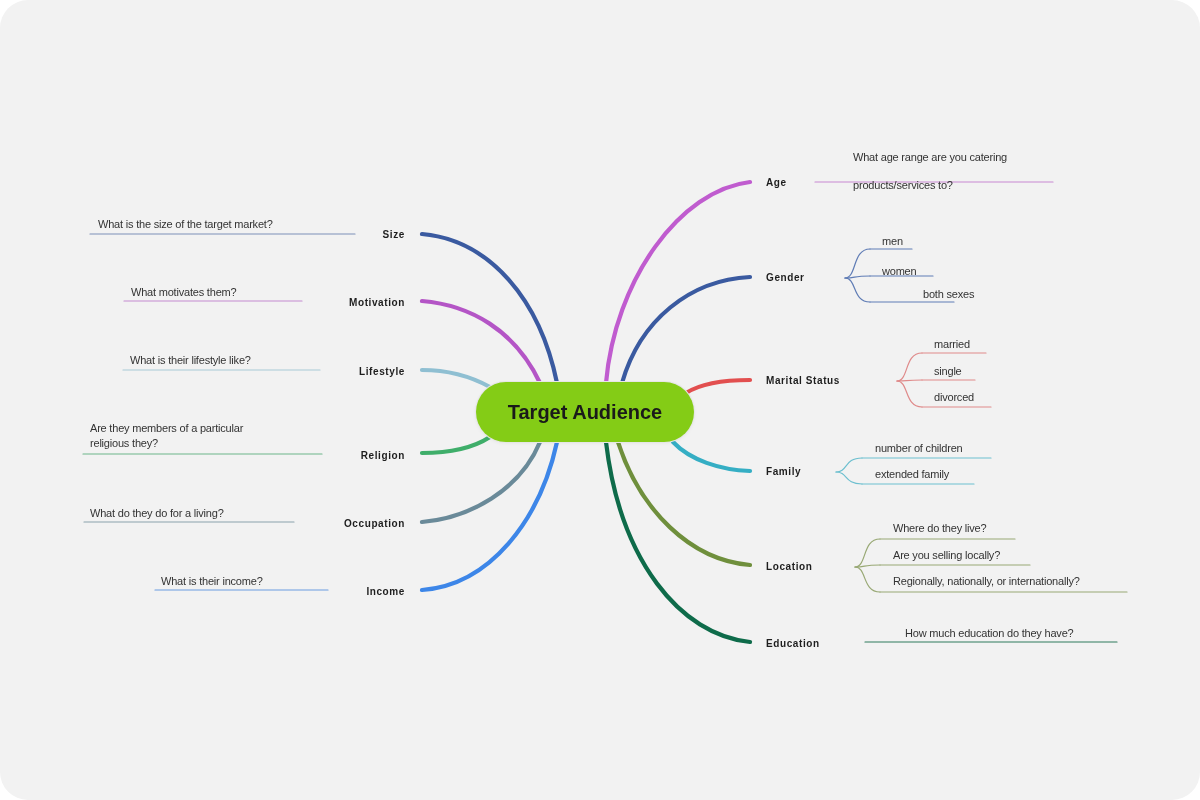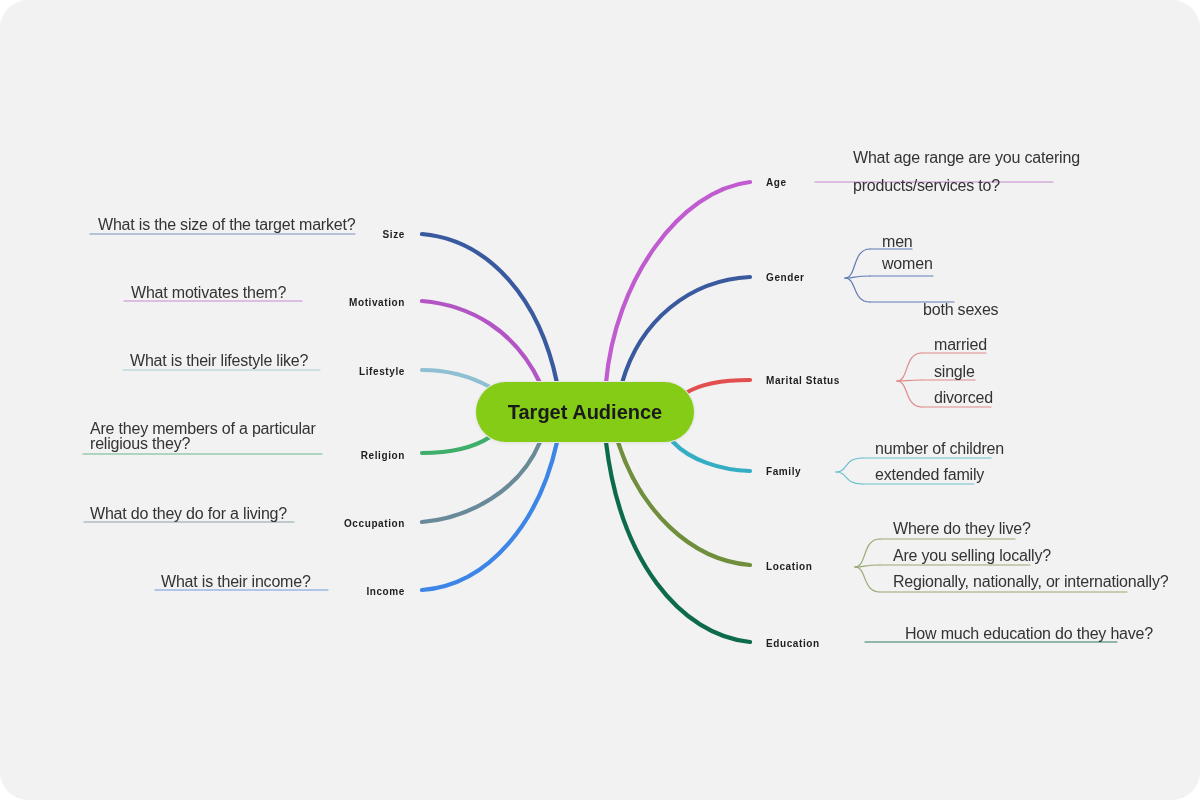--- a/index.html
+++ b/index.html
@@ -18,21 +18,21 @@
       box-shadow: 0 0 0 1px #e6e6e6, 0 1px 4px rgba(0,0,0,0.06);
       display: flex; align-items: center; justify-content: center;
       font-size: 20px; font-weight: bold; color: #1a1a1a; cursor: pointer;
     }
     .topic {
       position: absolute; font-size: 10px; font-weight: bold; color: #1e1e1e;
       letter-spacing: 0.6px; white-space: nowrap; cursor: pointer; line-height: 18px;
     }
     .topic.left { text-align: right; }
     .sub {
-      position: absolute; font-size: 16px; color: #333; white-space: nowrap;
+      position: absolute; font-size: 11px; color: #333; white-space: nowrap;
       line-height: 15px; letter-spacing: -0.2px; cursor: pointer;
     }
   </style>
 </head>
 <body>
 
 <div id="canvas">
   <svg id="links" xmlns="http://www.w3.org/2000/svg">
       <path d="M557 383 C540 300 490 240 422 234" fill="none" stroke="#3a5aa0" stroke-width="4.2" stroke-linecap="round"></path>
       <path d="M540 383 C515 330 470 305 422 301" fill="none" stroke="#b455c6" stroke-width="4.2" stroke-linecap="round"></path>
@@ -94,22 +94,22 @@
       <div class="sub" style="left: 90px; top: 436px;">religious they?</div>
       <div class="topic left" style="left: auto; top: 515px; right: 795px;">Occupation</div>
       <div class="sub" style="left: 90px; top: 506px;">What do they do for a living?</div>
       <div class="topic left" style="left: auto; top: 583px; right: 795px;">Income</div>
       <div class="sub" style="left: 161px; top: 574px;">What is their income?</div>
       <div class="topic" style="left: 766px; top: 174px;">Age</div>
       <div class="sub" style="left: 853px; top: 150px;">What age range are you catering</div>
       <div class="sub" style="left: 853px; top: 178px;">products/services to?</div>
       <div class="topic" style="left: 766px; top: 269px;">Gender</div>
       <div class="sub" style="left: 882px; top: 234px;">men</div>
-      <div class="sub" style="left: 882px; top: 256px; text-align: right;">women</div>
-      <div class="sub" style="left: 882px; top: 302px; padding-left: 41px;">both sexes</div>
+      <div class="sub" style="left: 882px; top: 264px; text-align: right;">women</div>
+      <div class="sub" style="left: 882px; top: 287px; padding-left: 41px;">both sexes</div>
       <div class="topic" style="left: 766px; top: 372px;">Marital Status</div>
       <div class="sub" style="left: 934px; top: 337px;">married</div>
       <div class="sub" style="left: 934px; top: 364px;">single</div>
       <div class="sub" style="left: 934px; top: 390px;">divorced</div>
       <div class="topic" style="left: 766px; top: 463px;">Family</div>
       <div class="sub" style="left: 875px; top: 441px;">number of children</div>
       <div class="sub" style="left: 875px; top: 467px;">extended family</div>
       <div class="topic" style="left: 766px; top: 558px;">Location</div>
       <div class="sub" style="left: 893px; top: 521px;">Where do they live?</div>
       <div class="sub" style="left: 893px; top: 548px;">Are you selling locally?</div>

